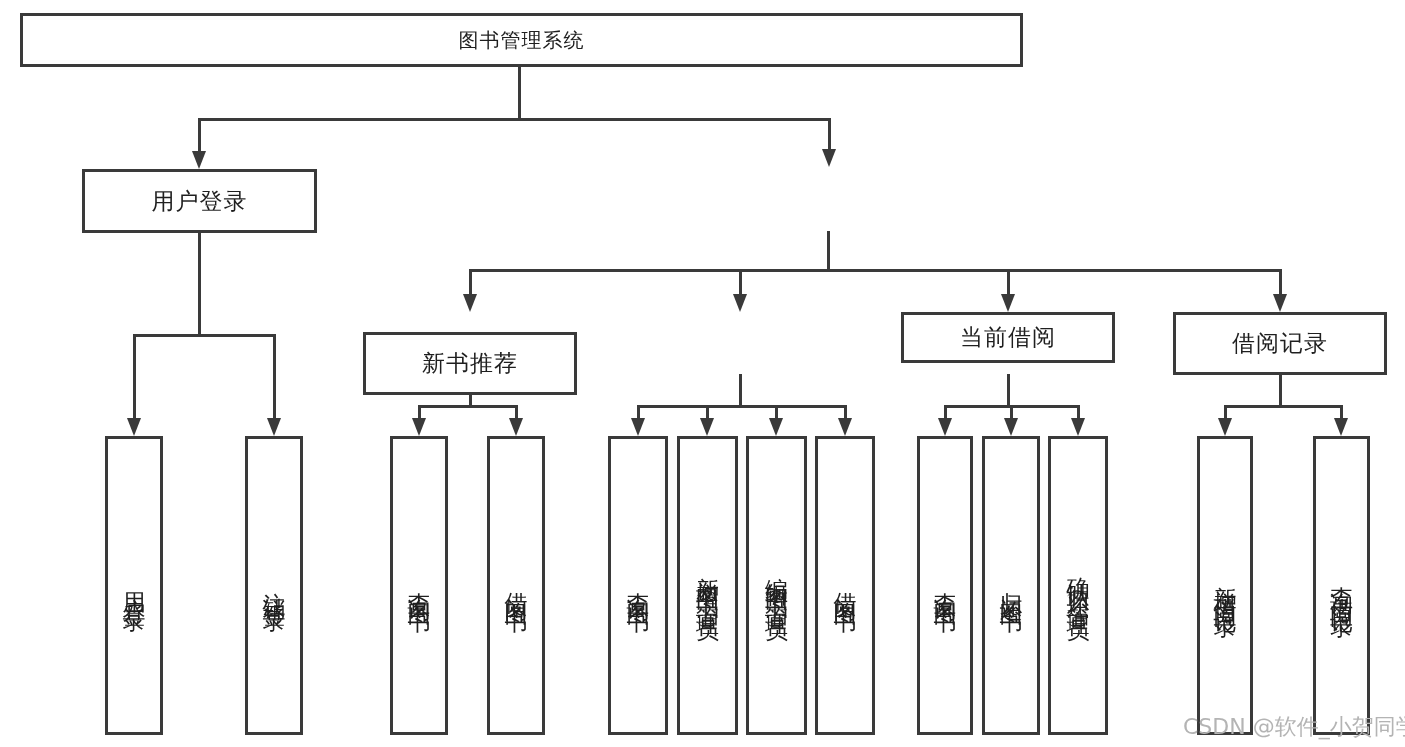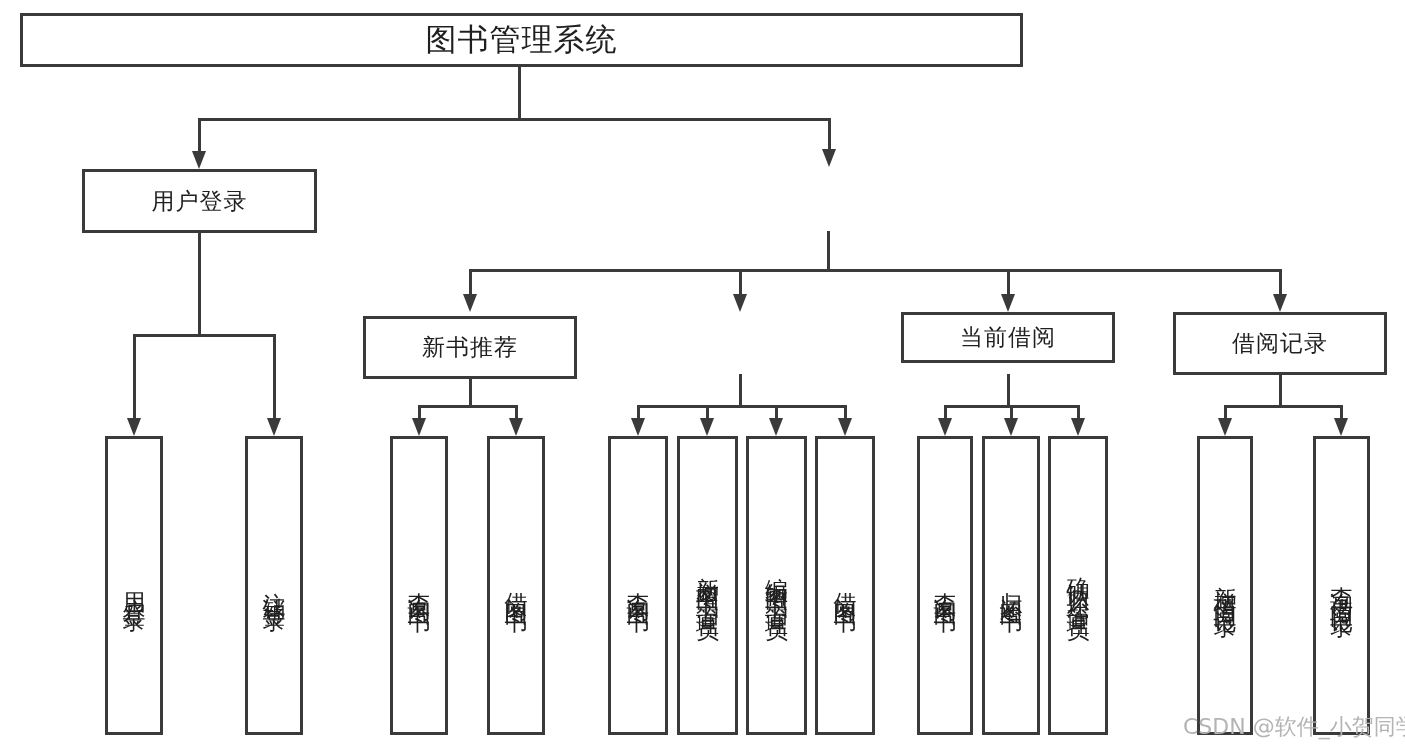--- a/index.html
+++ b/index.html
@@ -6,21 +6,21 @@
   .canvas {
     position:relative; width:1405px; height:747px; background:#ffffff;
     font-family:"DejaVu Sans", sans-serif; overflow:hidden;
   }
   .node {
     position:absolute; box-sizing:border-box;
     border:3px solid #3a3a3a; background:#ffffff; color:#1f1f1f;
     display:flex; align-items:center; justify-content:center;
   }
   .h-node span { font-size:23px; letter-spacing:1px; white-space:nowrap; }
-  .root-node span { font-size:31px; letter-spacing:1px; }
+  .root-node span { font-size:20px; letter-spacing:1px; }
   .v-node span {
     writing-mode:vertical-rl; text-orientation:mixed;
     font-size:23px; letter-spacing:6px; line-height:1;
   }
   .hl, .vl { position:absolute; background:#3a3a3a; }
   .hl { height:3px; }
   .vl { width:3px; }
   .tri {
     position:absolute; width:0; height:0;
     border-left:7px solid transparent; border-right:7px solid transparent;
@@ -97,21 +97,21 @@
   <div class="tri" style="left:1334px;top:418px"></div>
 
   <div class="node h-node root-node" style="left:20px;top:13px;width:1003px;height:54px">
     <span>图书管理系统</span>
   </div>
 
   <div class="node h-node" style="left:82px;top:169px;width:235px;height:64px">
     <span>用户登录</span>
   </div>
 
-  <div class="node h-node" style="left:363px;top:316px;width:214px;height:63px">
+  <div class="node h-node" style="left:363px;top:332px;width:214px;height:63px">
     <span>新书推荐</span>
   </div>
   <div class="node h-node" style="left:901px;top:312px;width:214px;height:51px">
     <span>当前借阅</span>
   </div>
   <div class="node h-node" style="left:1173px;top:312px;width:214px;height:63px">
     <span>借阅记录</span>
   </div>
 
   <div class="node v-node" style="left:105px;top:436px;width:58px;height:299px">

